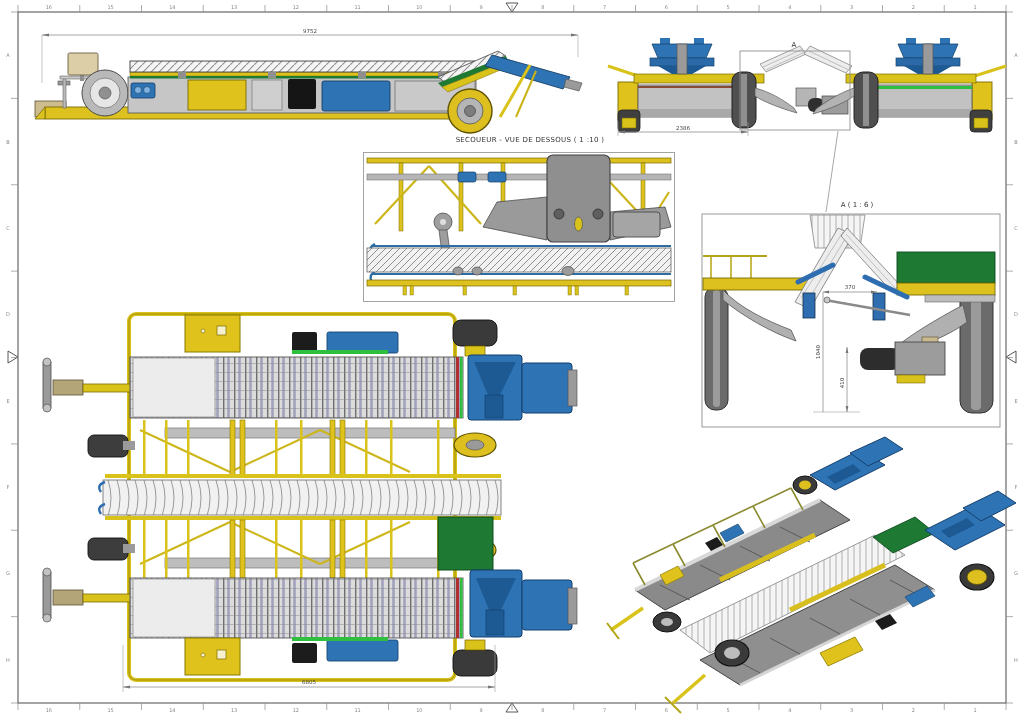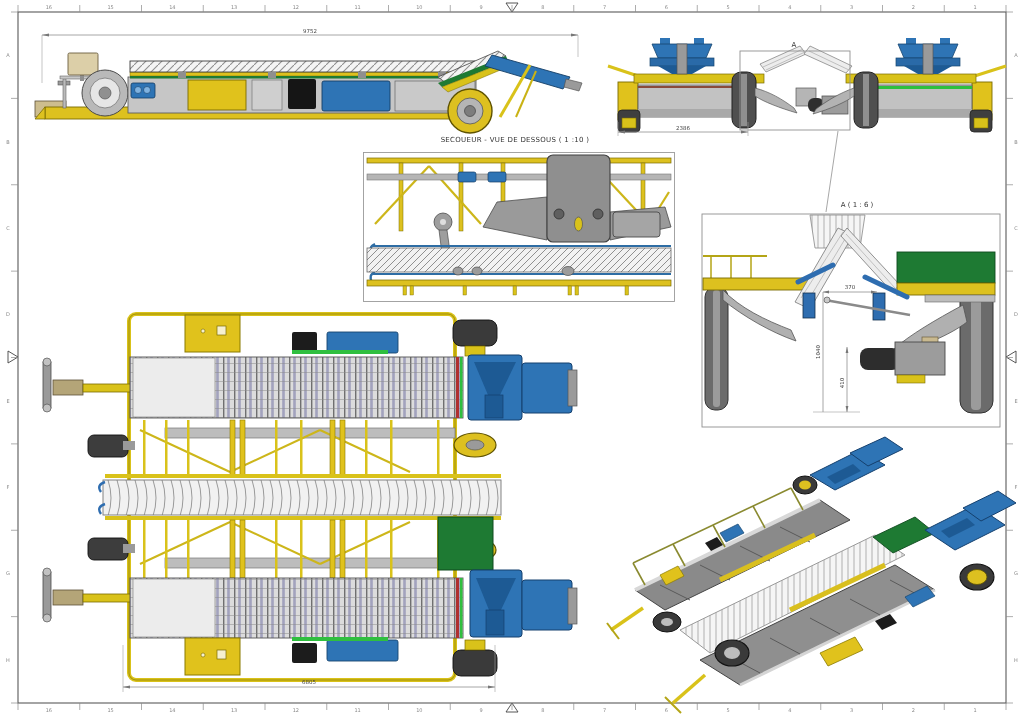--- a/index.html
+++ b/index.html
@@ -5,21 +5,21 @@
   html,body{margin:0;padding:0;background:#e8e8e8;}
   #stage{position:relative;width:1024px;height:715px;background:#ffffff;overflow:hidden;
          font-family:"DejaVu Sans","Liberation Sans",sans-serif;}
   #stage svg{position:absolute;overflow:visible;}
   .rl{font-size:5px;fill:#8a8a8a;text-anchor:middle;}
   .rt{stroke:#8a8a8a;stroke-width:0.7;}
   .dimtxt{font-size:5.5px;fill:#444;text-anchor:middle;}
   .viewtitle{font-size:7px;fill:#333;text-anchor:middle;}
   .dimline{stroke:#8f8f8f;stroke-width:0.8;fill:none;}
   .extline{stroke:#9f9f9f;stroke-width:0.6;}
-  #secoueur-label{position:absolute;left:405px;top:136px;width:220px;text-align:center;
+  #secoueur-label{position:absolute;left:420px;top:136px;width:220px;text-align:center;
       font-size:7px;color:#333;letter-spacing:0.3px;}
 </style>
 </head>
 <body>
 
 <div id="stage">
 
   <svg width="0" height="0">
     <defs>
       <pattern id="hatch" width="8" height="8" patternUnits="userSpaceOnUse">

